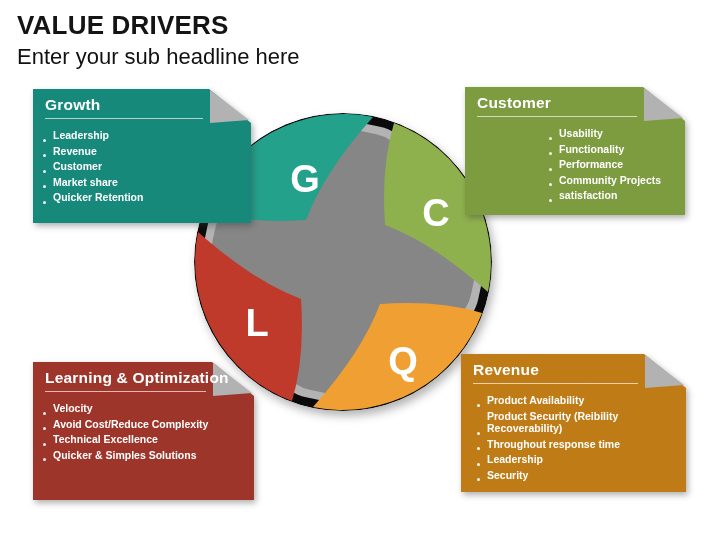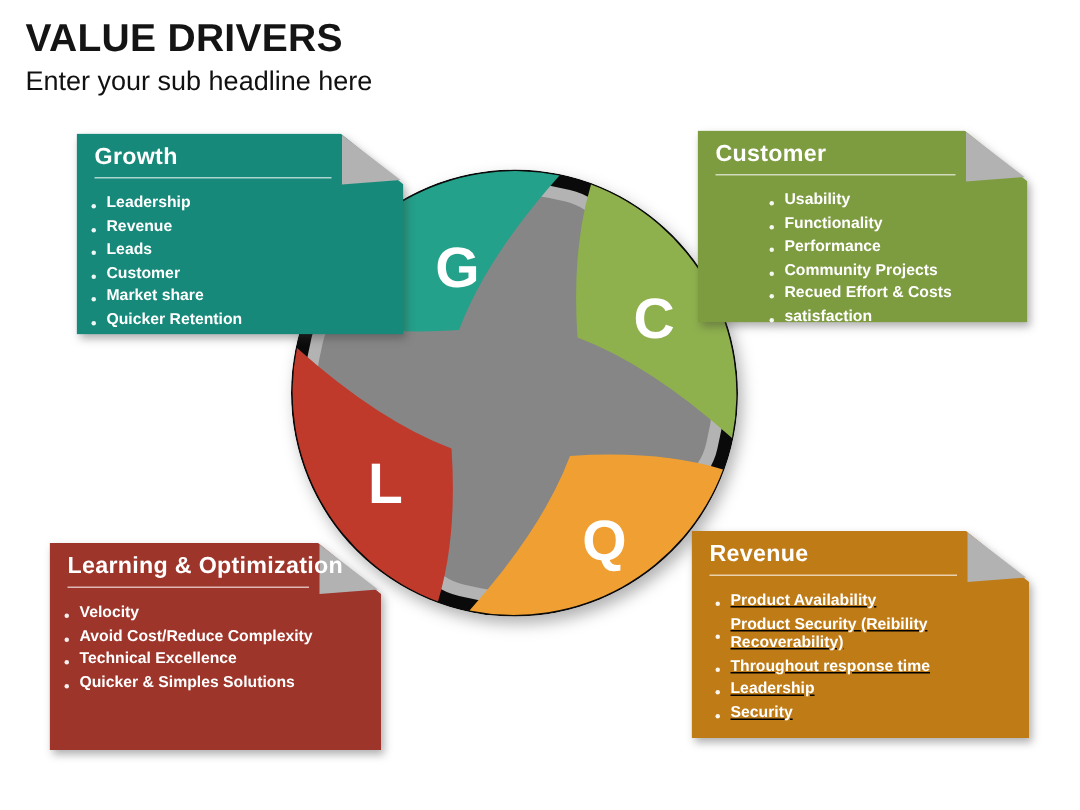--- a/index.html
+++ b/index.html
@@ -6,21 +6,21 @@
   .stage{
     position:relative;width:720px;height:540px;overflow:hidden;background:#ffffff;
     font-family:"Liberation Sans",sans-serif;
   }
   
   .title{
     position:absolute;left:17px;top:10px;font-size:26px;font-weight:bold;
     color:#141414;letter-spacing:.2px;
   }
   .subtitle{
-    position:absolute;left:17px;top:44px;font-size:18px;color:#111111;
+    position:absolute;left:17px;top:44px;font-size:22px;color:#111111;
   }
   
   .sphere{
     position:absolute;left:193px;top:110px;width:300px;height:304px;
     filter:drop-shadow(3px 5px 5px rgba(0,0,0,.30));
   }
   .sphere text{
     font-family:"Liberation Sans",sans-serif;font-weight:bold;font-size:38px;fill:#ffffff;
   }
   
@@ -29,24 +29,24 @@
     position:absolute;inset:0;
     clip-path:polygon(0 0, calc(100% - 42px) 0, 100% 34px, 100% 100%, 0 100%);
   }
   .fold{position:absolute;right:0;top:0;width:42px;height:36px;}
   .content{position:absolute;inset:0;}
   .note-title{
     padding:7px 0 0 12px;font-size:15.5px;font-weight:bold;color:#ffffff;letter-spacing:.2px;
   }
   .rule{height:1px;background:rgba(255,255,255,.65);margin:4px 48px 8px 12px;}
   ul.bullets{list-style:none;margin:0;padding:2px 14px 0 10px;}
-  .note.customer ul.bullets{padding-left:48px;}
-  .note.quality  ul.bullets{padding-left:16px;text-decoration:underline;}
+  .note.customer ul.bullets{padding-left:48px;margin-left:36px;}
+  .note.quality  ul.bullets{padding-left:16px;}
   li.b-item{
-    display:flex;align-items:center;gap:7px;margin:0 0 3px 0;
+    display:flex;align-items:flex-end;gap:7px;margin:0 0 3px 0;
     color:#ffffff;font-size:10.5px;font-weight:bold;line-height:12.5px;
   }
   .b-dot{
     flex:none;width:3px;height:3px;border-radius:50%;
     background:rgba(255,255,255,.92);margin-top:5px;
   }
 </style>
 </head>
 <body>
 
@@ -75,40 +75,36 @@
       <path d="M 201 12 A 149 149 0 0 1 295 181 Q 240 132 192 114 Q 188 55 201 12 Z" fill="#8fb14d"></path>
       <path d="M 99 290 A 149 149 0 0 1 5 121 Q 60 170 108 188 Q 112 247 99 290 Z" fill="#c03a2c"></path>
       <path d="M 289 202 A 149 149 0 0 1 120 296 Q 169 241 187 193 Q 246 189 289 202 Z" fill="#f0a033"></path>
     </g>
     <text x="112" y="68" text-anchor="middle" dominant-baseline="central">G</text>
     <text x="243" y="102" text-anchor="middle" dominant-baseline="central">C</text>
     <text x="64" y="212" text-anchor="middle" dominant-baseline="central">L</text>
     <text x="210" y="250" text-anchor="middle" dominant-baseline="central">Q</text>
   </svg>
 
-  <div class="note growth" style="left:51px;top:89px;width:218px;height:134px">
+  <div class="note growth" style="left:33px;top:89px;width:218px;height:134px">
     <div class="surface" style="background: rgb(22, 137, 122);"></div>
     <svg class="fold" viewBox="0 0 42 36">
       <polygon points="1,1 1,34 40,31" fill="#b2b2b2"></polygon>
     </svg>
     <div class="content">
       <div class="note-title">Growth</div>
       <div class="rule"></div>
       <ul class="bullets">
           <li class="b-item">
             <span class="b-dot"></span>
             <span class="b-txt">Leadership</span>
           </li>
           <li class="b-item">
             <span class="b-dot"></span>
             <span class="b-txt">Revenue</span>
-          </li>
-          <li class="b-item">
-            <span class="b-dot"></span>
-            <span class="b-txt">Leads</span>
           </li>
           <li class="b-item">
             <span class="b-dot"></span>
             <span class="b-txt">Customer</span>
           </li>
           <li class="b-item">
             <span class="b-dot"></span>
             <span class="b-txt">Market share</span>
           </li>
           <li class="b-item">
@@ -139,24 +135,20 @@
           <li class="b-item">
             <span class="b-dot"></span>
             <span class="b-txt">Performance</span>
           </li>
           <li class="b-item">
             <span class="b-dot"></span>
             <span class="b-txt">Community Projects</span>
           </li>
           <li class="b-item">
             <span class="b-dot"></span>
-            <span class="b-txt">Recued Effort &amp; Costs</span>
-          </li>
-          <li class="b-item">
-            <span class="b-dot"></span>
             <span class="b-txt">satisfaction</span>
           </li>
         </ul>
     </div>
   </div>
 
   <div class="note learning" style="left:33px;top:362px;width:221px;height:138px">
     <div class="surface" style="background: rgb(158, 53, 42);"></div>
     <svg class="fold" viewBox="0 0 42 36">
       <polygon points="1,1 1,34 40,31" fill="#b2b2b2"></polygon>

